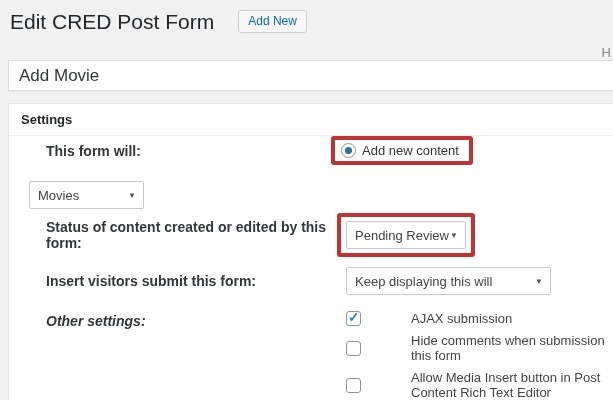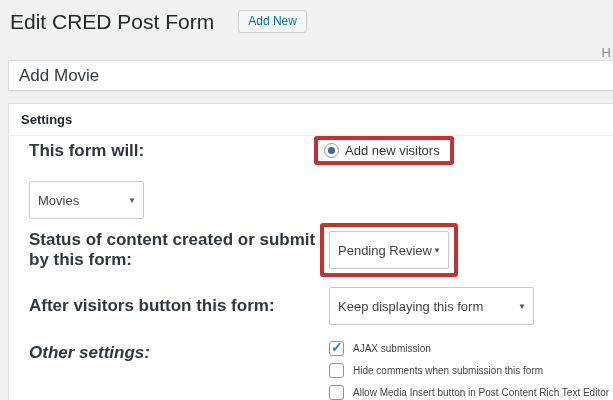--- a/index.html
+++ b/index.html
@@ -78,22 +78,23 @@
   .postbox-body { padding: 0 0 10px 20px; }
 
   .setting-row {
     display: flex;
     align-items: center;
   }
   .setting-label {
     width: 300px;
     flex: 0 0 300px;
     font-weight: bold;
-    font-size: 17px;
+    font-size: 14px;
     color: #32373c;
+    margin-left: 17px;
   }
 
   
   .hl-box {
     border: 4px solid #bf3331;
     border-radius: 3px;
     display: inline-flex;
     align-items: center;
   }
   .hl-radios { margin-left: -15px; padding: 3px 10px 3px 6px; }
@@ -116,21 +117,21 @@
     position: absolute;
     left: 3px; top: 3px;
     width: 7px; height: 7px;
     border-radius: 50%;
     background: #2e6e9e;
   }
   .radio-text { font-size: 13px; color: #32373c; }
 
   
   .select {
-    height: 38px;
+    height: 28px;
     background: #fff;
     border: 1px solid #c5c9cd;
     border-radius: 2px;
     display: inline-flex;
     align-items: center;
     padding: 0 22px 0 8px;
     position: relative;
     font-size: 13px;
     color: #444;
     cursor: pointer;
@@ -161,21 +162,21 @@
     position: relative;
   }
   .checkbox.checked::after {
     content: "\2713";
     position: absolute;
     left: 1px; top: -3px;
     font-size: 14px;
     font-weight: bold;
     color: #1e8cbe;
   }
-  .checkbox-text { font-size: 10px; color: #444; }
+  .checkbox-text { font-size: 13px; color: #444; margin-left: 41px; }
 
   
   .row-1 { margin-top: 0; }
   .row-2 { margin-top: 16px; }
   .row-3 { margin-top: 4px; }
   .row-4 { margin-top: 10px; }
   .row-5 { margin-top: 16px; align-items: flex-start; }
   .row-5 .setting-label { padding-top: 2px; font-style: italic; }
 </style>
 </head>
@@ -192,46 +193,46 @@
 
 <div class="postbox">
   <div class="postbox-header">Settings</div>
   <div class="postbox-body">
 
     <div class="setting-row row-1">
       <div class="setting-label">This form will:</div>
       <div class="hl-box hl-radios">
         <span class="radio-option">
           <span class="radio checked"></span>
-          <span class="radio-text">Add new visitors</span>
+          <span class="radio-text">Add new content</span>
         </span>
       </div>
     </div>
 
     <div class="setting-row row-2">
       <div class="select w-movies">
         <span>Movies</span>
         <span class="caret">▼</span>
       </div>
     </div>
 
     <div class="setting-row row-3">
-      <div class="setting-label">Status of content created or submit by this form:</div>
+      <div class="setting-label">Status of content created or edited by this form:</div>
       <div class="hl-box hl-select">
         <div class="select w-status">
           <span>Pending Review</span>
           <span class="caret">▼</span>
         </div>
       </div>
     </div>
 
     <div class="setting-row row-4">
-      <div class="setting-label">After visitors button this form:</div>
+      <div class="setting-label">Insert visitors submit this form:</div>
       <div class="select w-after">
-        <span>Keep displaying this form</span>
+        <span>Keep displaying this will</span>
         <span class="caret">▼</span>
       </div>
     </div>
 
     <div class="setting-row row-5">
       <div class="setting-label">Other settings:</div>
       <div class="checkbox-list">
         <label class="checkbox-row">
           <span class="checkbox checked"></span>
           <span class="checkbox-text">AJAX submission</span>

